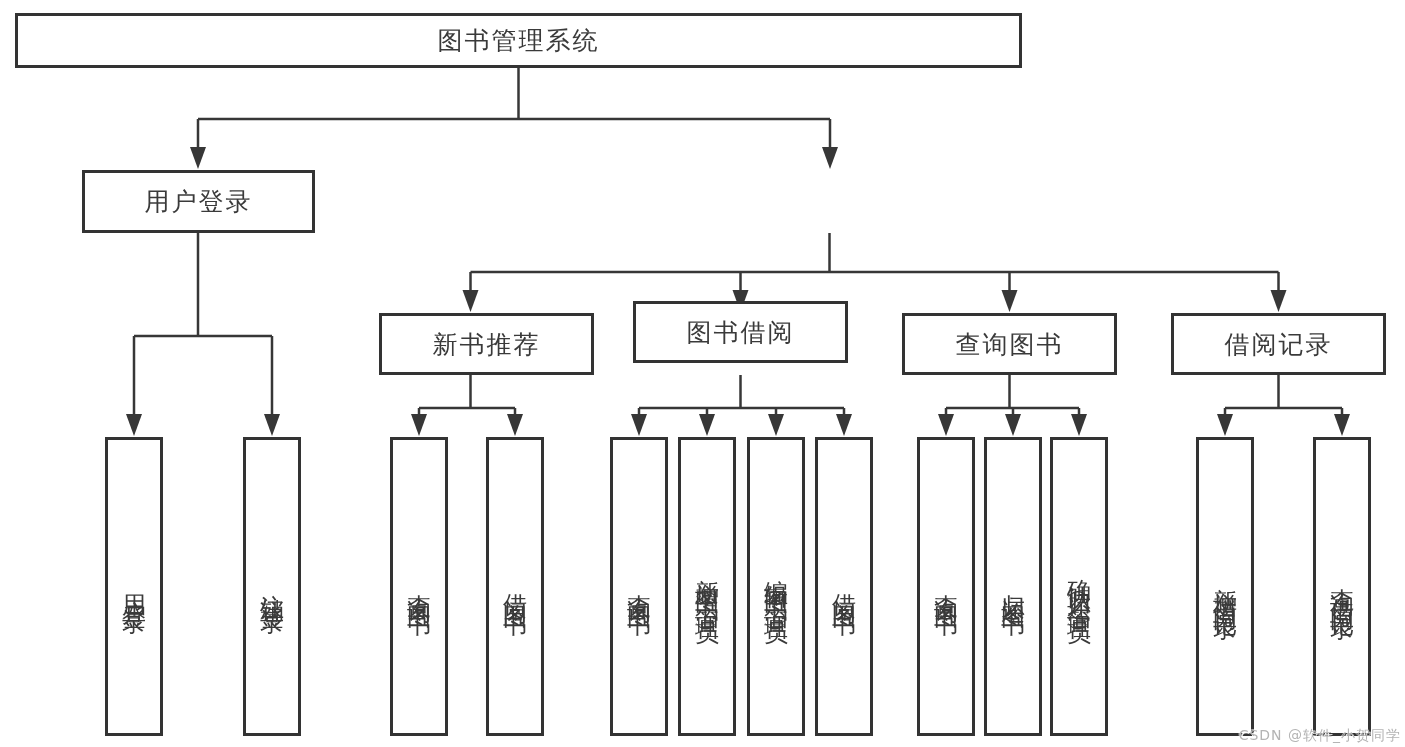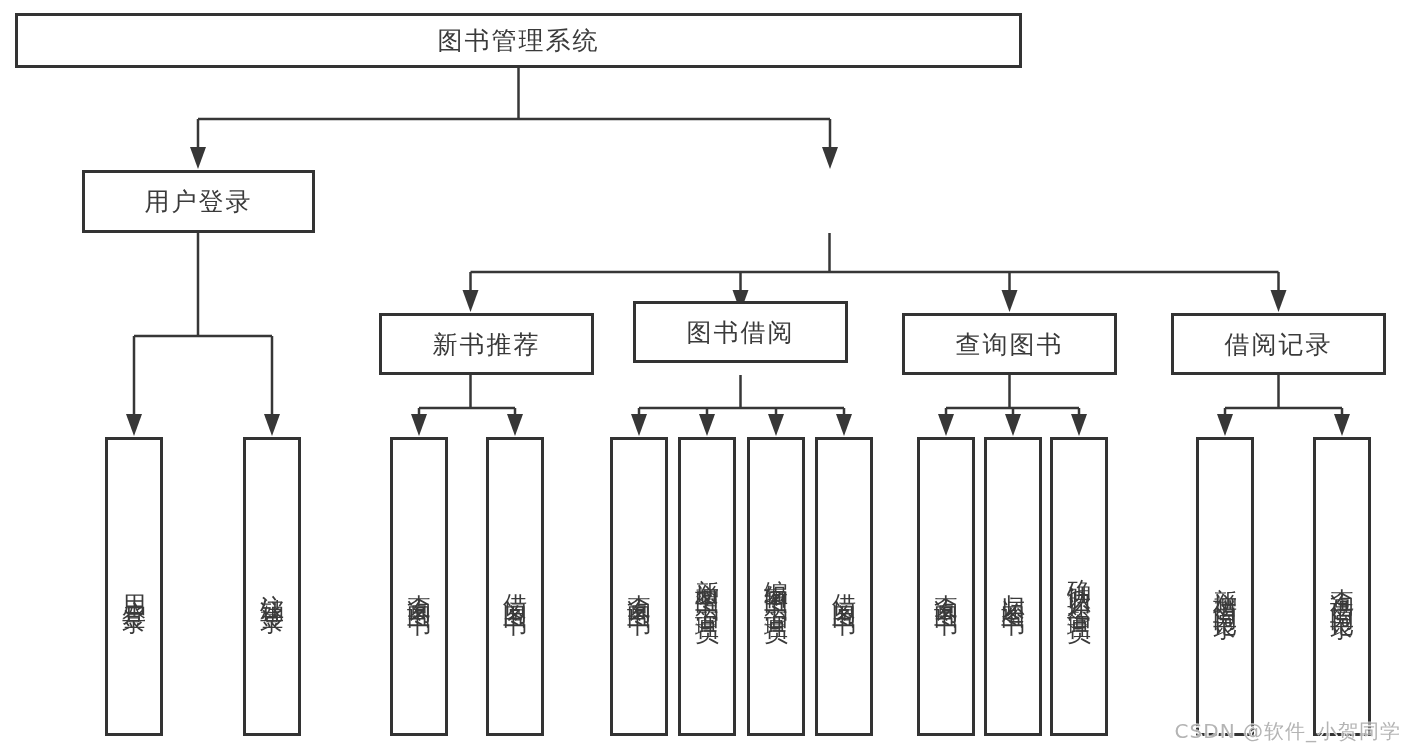--- a/index.html
+++ b/index.html
@@ -49,21 +49,21 @@
     font-size: 24px;
     line-height: 1;
     letter-spacing: 6px;
     color: #3a3a3a;
     white-space: nowrap;
   }
   .watermark {
     position: absolute;
     right: 4px;
     bottom: 2px;
-    font-size: 20px;
+    font-size: 14px;
     letter-spacing: 1px;
     color: #b4b4b4;
     text-shadow: 1.5px 1.5px 0 rgba(255,255,255,0.95), -1px -1px 0 rgba(255,255,255,0.6);
     z-index: 5;
   }
 </style>
 </head>
 <body>
 
 <div class="canvas">

